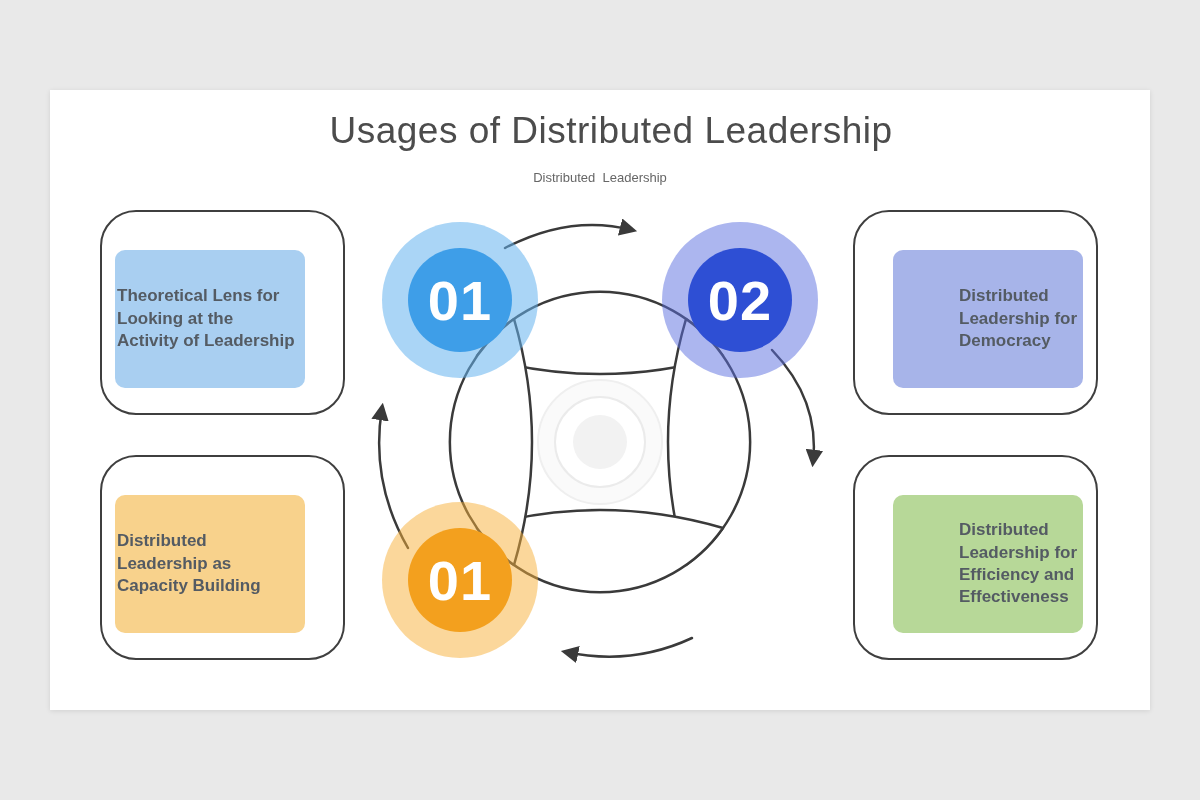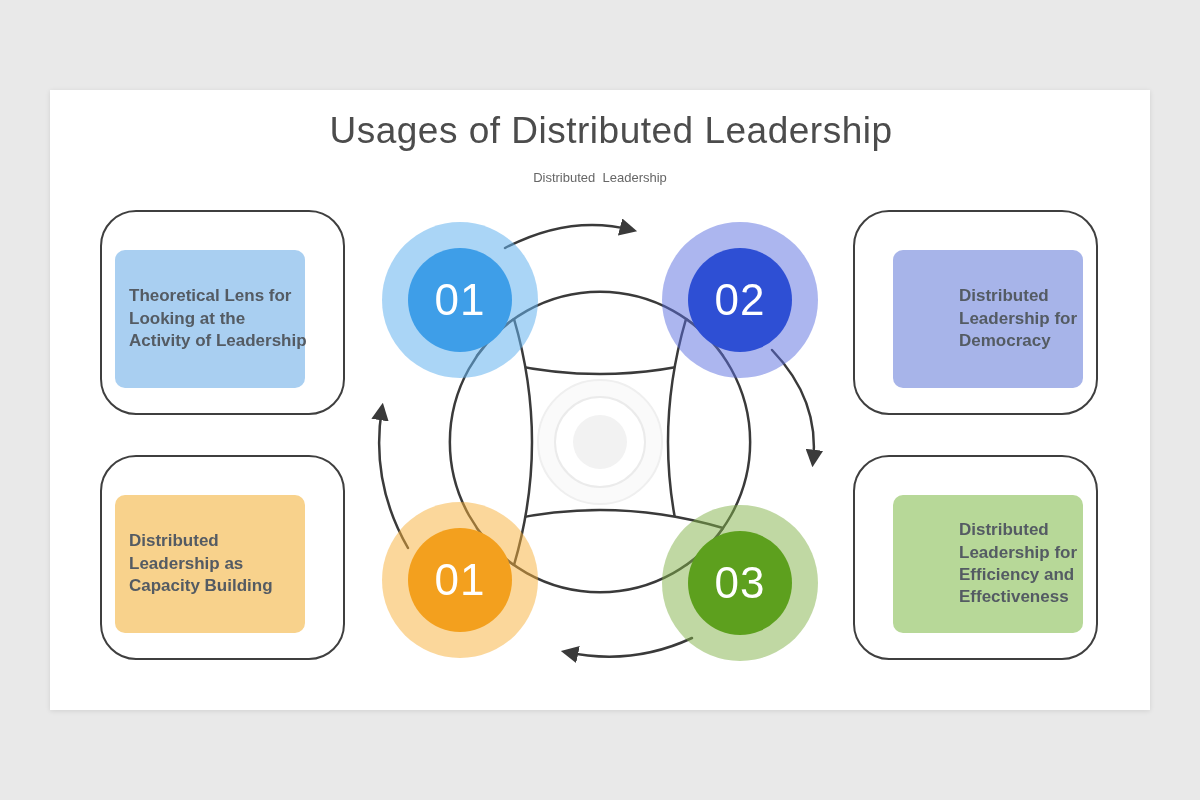--- a/index.html
+++ b/index.html
@@ -66,21 +66,21 @@
   .fill-left  { left: 13px;  top: 38px; }
   .fill-right { right: 13px; top: 38px; }
   .fill p {
     margin: 0;
     font-size: 17px;
     font-weight: 700;
     color: #545b63;
     line-height: 1.32;
     white-space: pre;
   }
-  .fill-left p  { padding-left: 14px; }
+  .fill-left p  { padding-left: 2px; }
   .fill-right p { padding-left: 66px; }
   .diagram {
     position: absolute;
     left: 320px;
     top: 120px;
     width: 460px;
     height: 465px;
   }
   .diagram svg {
     position: absolute;
@@ -89,22 +89,22 @@
   }
   .step {
     position: absolute;
     width: 104px;
     height: 104px;
     border-radius: 50%;
     display: flex;
     align-items: center;
     justify-content: center;
     color: #ffffff;
-    font-size: 44px;
-    font-weight: 400;
+    font-size: 56px;
+    font-weight: 700;
     letter-spacing: 1px;
   }
   .step-01 { left: 38px;  top: 38px;  }
   .step-02 { left: 318px; top: 38px;  }
   .step-03 { left: 318px; top: 321px; }
   .step-04 { left: 38px;  top: 318px; }
 </style>
 </head>
 <body>
 
@@ -174,21 +174,18 @@
         <path marker-end="url(#ah)" d="M 38 338 Q 0 272 12 198"></path>
       </g>
     </svg>
 
     <div class="step step-01" style="background-color: rgb(62, 158, 232); box-shadow: rgba(100, 178, 238, 0.55) 0px 0px 0px 26px;">
       <span>01</span>
     </div>
     <div class="step step-02" style="background-color: rgb(46, 79, 212); box-shadow: rgba(90, 110, 224, 0.5) 0px 0px 0px 26px; justify-content: center;">
       <span>02</span>
     </div>
-    <div class="step step-03" style="background-color: rgb(93, 160, 30); box-shadow: rgba(130, 178, 72, 0.5) 0px 0px 0px 26px;">
-      <span>03</span>
-    </div>
     <div class="step step-04" style="background-color: rgb(243, 160, 30); box-shadow: rgba(247, 176, 56, 0.5) 0px 0px 0px 26px;">
       <span>01</span>
     </div>
   </div>
 
 </div>
 
 </body></html>

